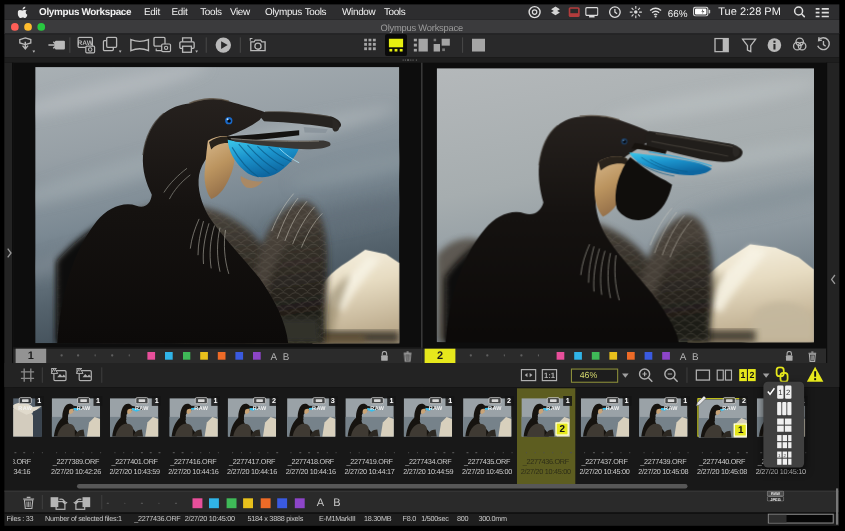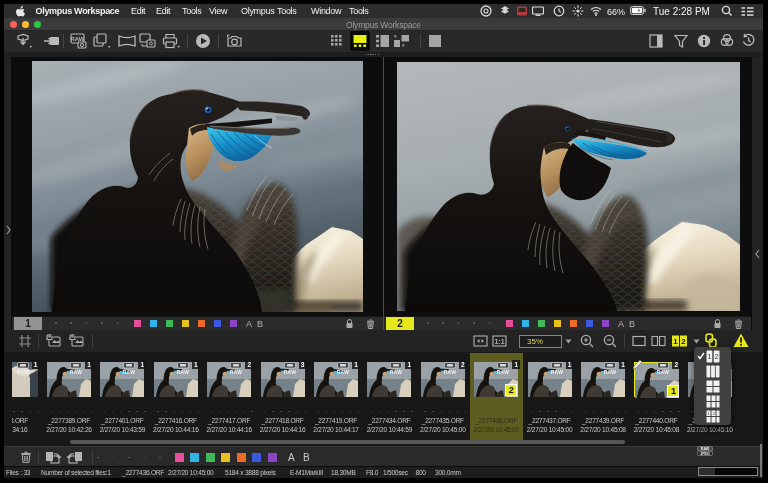--- a/index.html
+++ b/index.html
@@ -447,21 +447,21 @@
 <div class="sep" style="left:92px;top:334px;height:14px;background:#3c3c3c;"></div>
 <svg class="abs" style="left:473px;top:334px" width="15" height="14" viewBox="0 0 15 14">
       <rect x="1" y="2" width="13" height="10" fill="none" stroke="#b0b0b0" stroke-width="1.1"></rect>
       <path d="M4 7 6.5 5 6.5 9Z M11 7 8.5 5 8.5 9Z" fill="#b0b0b0"></path>
     </svg>
 <svg class="abs" style="left:492px;top:334px" width="15" height="14" viewBox="0 0 15 14">
       <rect x="1" y="2" width="13" height="10" fill="none" stroke="#b0b0b0" stroke-width="1.1"></rect>
       <text x="7.5" y="10" font-size="7" fill="#b0b0b0" text-anchor="middle" font-weight="bold">1:1</text>
     </svg>
 <div class="abs" style="left:519px;top:334.5px;width:43px;height:13px;background:#1d1d1d;border:1px solid #8a8d3a;"></div>
-<div class="txt" style="left:527px;top:337px;font-size:8px;color:#d5d86d;">35%</div>
+<div class="txt" style="left:527px;top:337px;font-size:8px;color:#d5d86d;">46%</div>
 <svg class="abs" style="left:565px;top:339px" width="7" height="5" viewBox="0 0 7 5">
       <path d="M0.5 0.5 6.5 0.5 3.5 4.5Z" fill="#a0a0a0"></path>
     </svg>
 <svg class="abs" style="left:580px;top:334px" width="14" height="14" viewBox="0 0 14 14">
       <circle cx="6" cy="6" r="4.6" fill="none" stroke="#b0b0b0" stroke-width="1.3"></circle>
       <path d="M9.5 9.5 13 13" stroke="#b0b0b0" stroke-width="1.3"></path>
       <path d="M4 6 8 6 M6 4 6 8" stroke="#b0b0b0" stroke-width="1.1"></path>
     </svg>
 <svg class="abs" style="left:603px;top:334px" width="14" height="14" viewBox="0 0 14 14">
       <circle cx="6" cy="6" r="4.6" fill="none" stroke="#b0b0b0" stroke-width="1.3"></circle>

